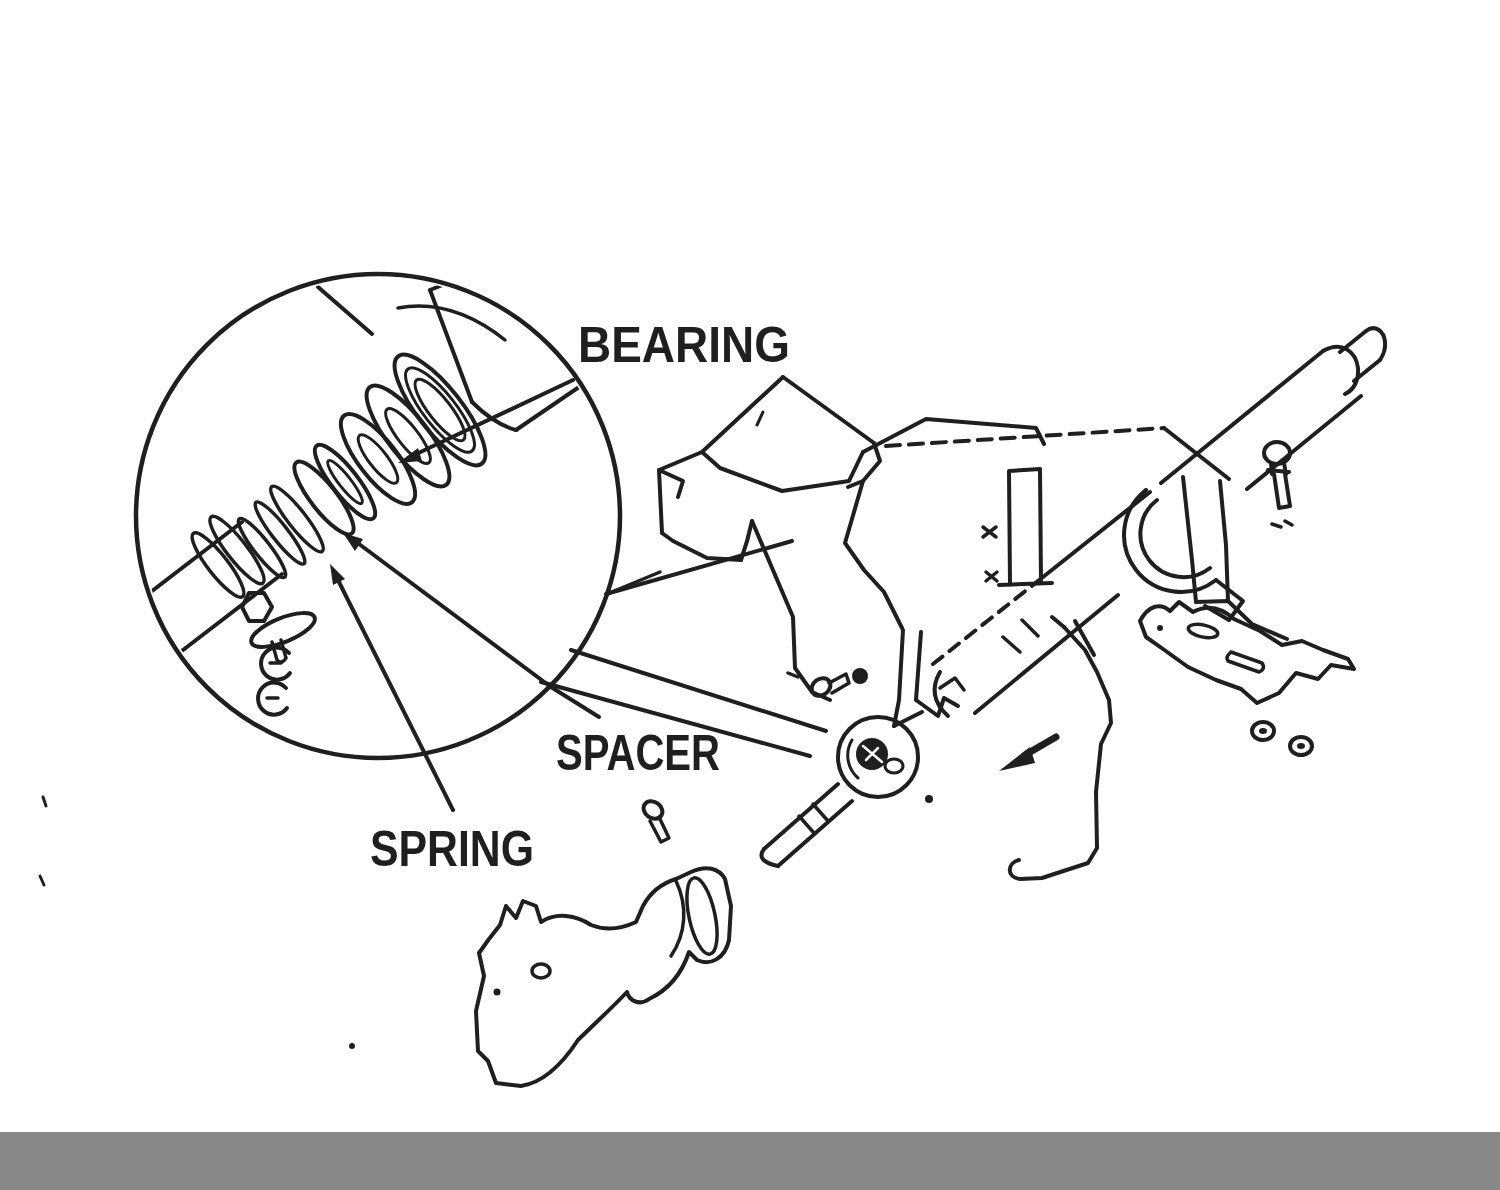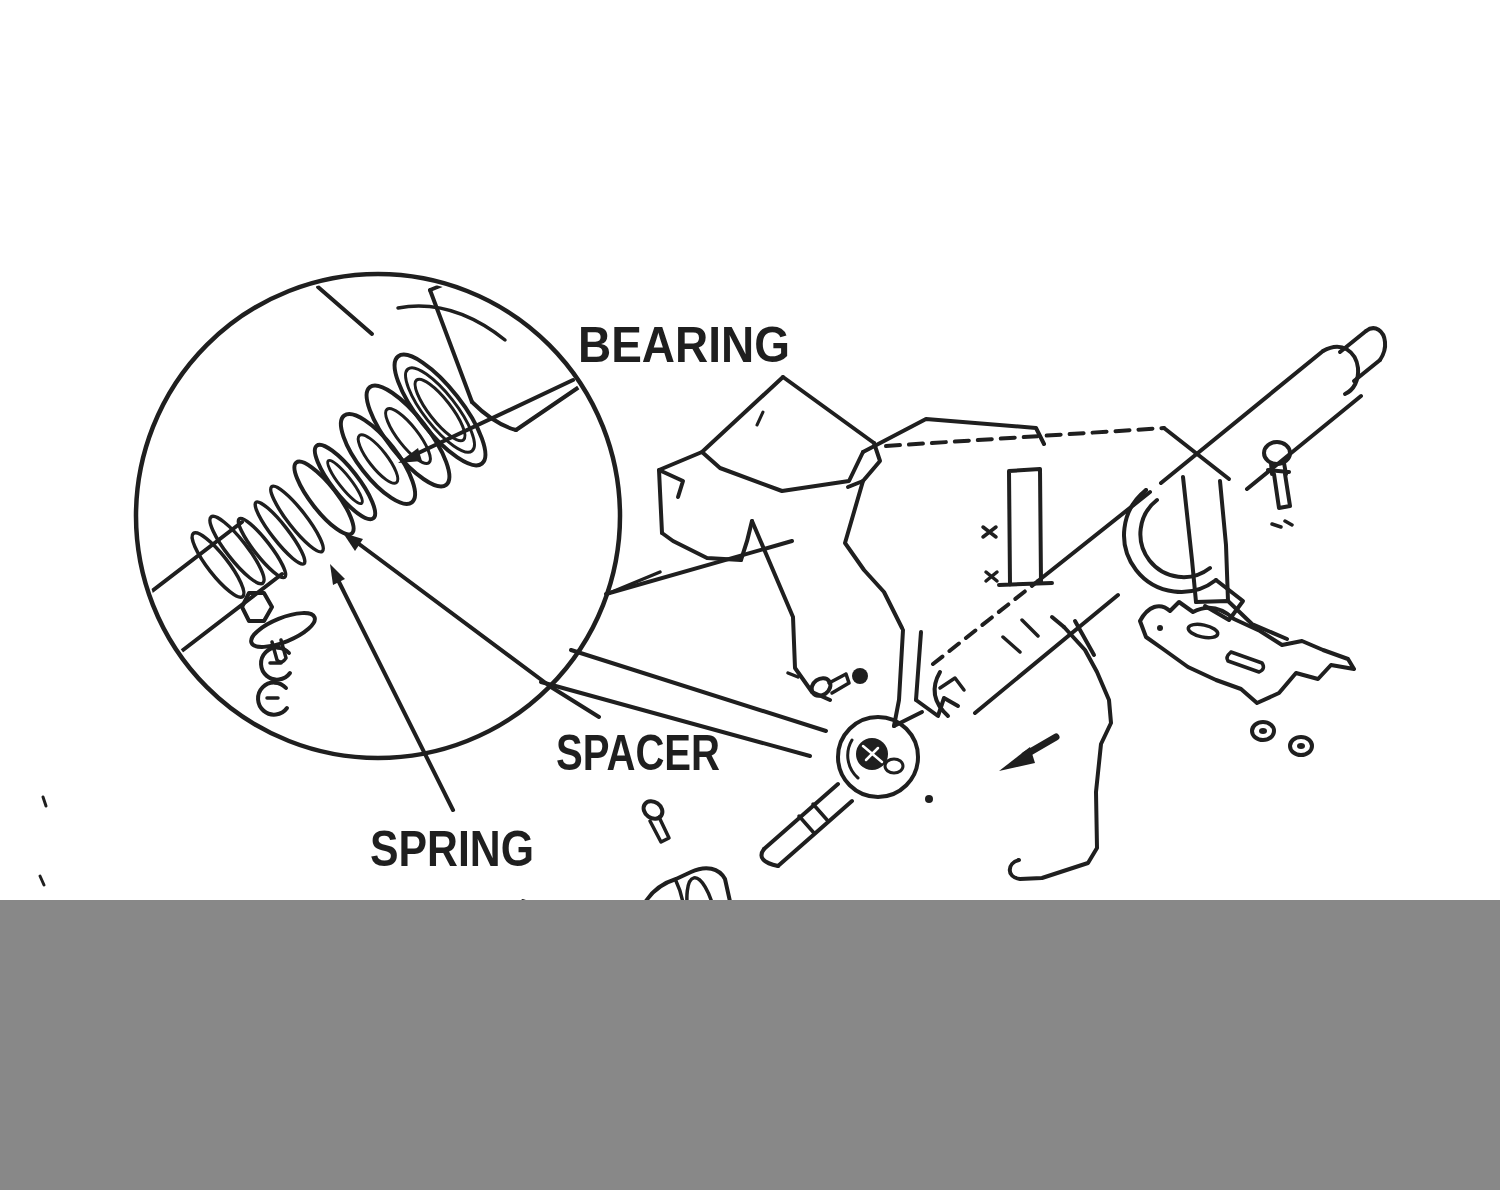--- a/index.html
+++ b/index.html
@@ -2,21 +2,21 @@
 <html style="--ink: #1f1f1f; --paper: #ffffff;"><head>
 <meta charset="utf-8">
 <style>
   :root{
     --ink:#1f1f1f;
     --paper:#ffffff;
   }
   html,body{margin:0;padding:0;background:#888;}
   .page{
     position:relative;
-    width:1500px;height:900px;
+    width:1500px;height:1132px;
     background:var(--paper);
     overflow:hidden;
     font-family:"Liberation Sans", sans-serif;
   }
   .page svg{position:absolute;inset:0;display:block;}
   .lbl{
     font-family:"Liberation Sans", sans-serif;
     font-weight:bold;
     fill:var(--ink);
   }

